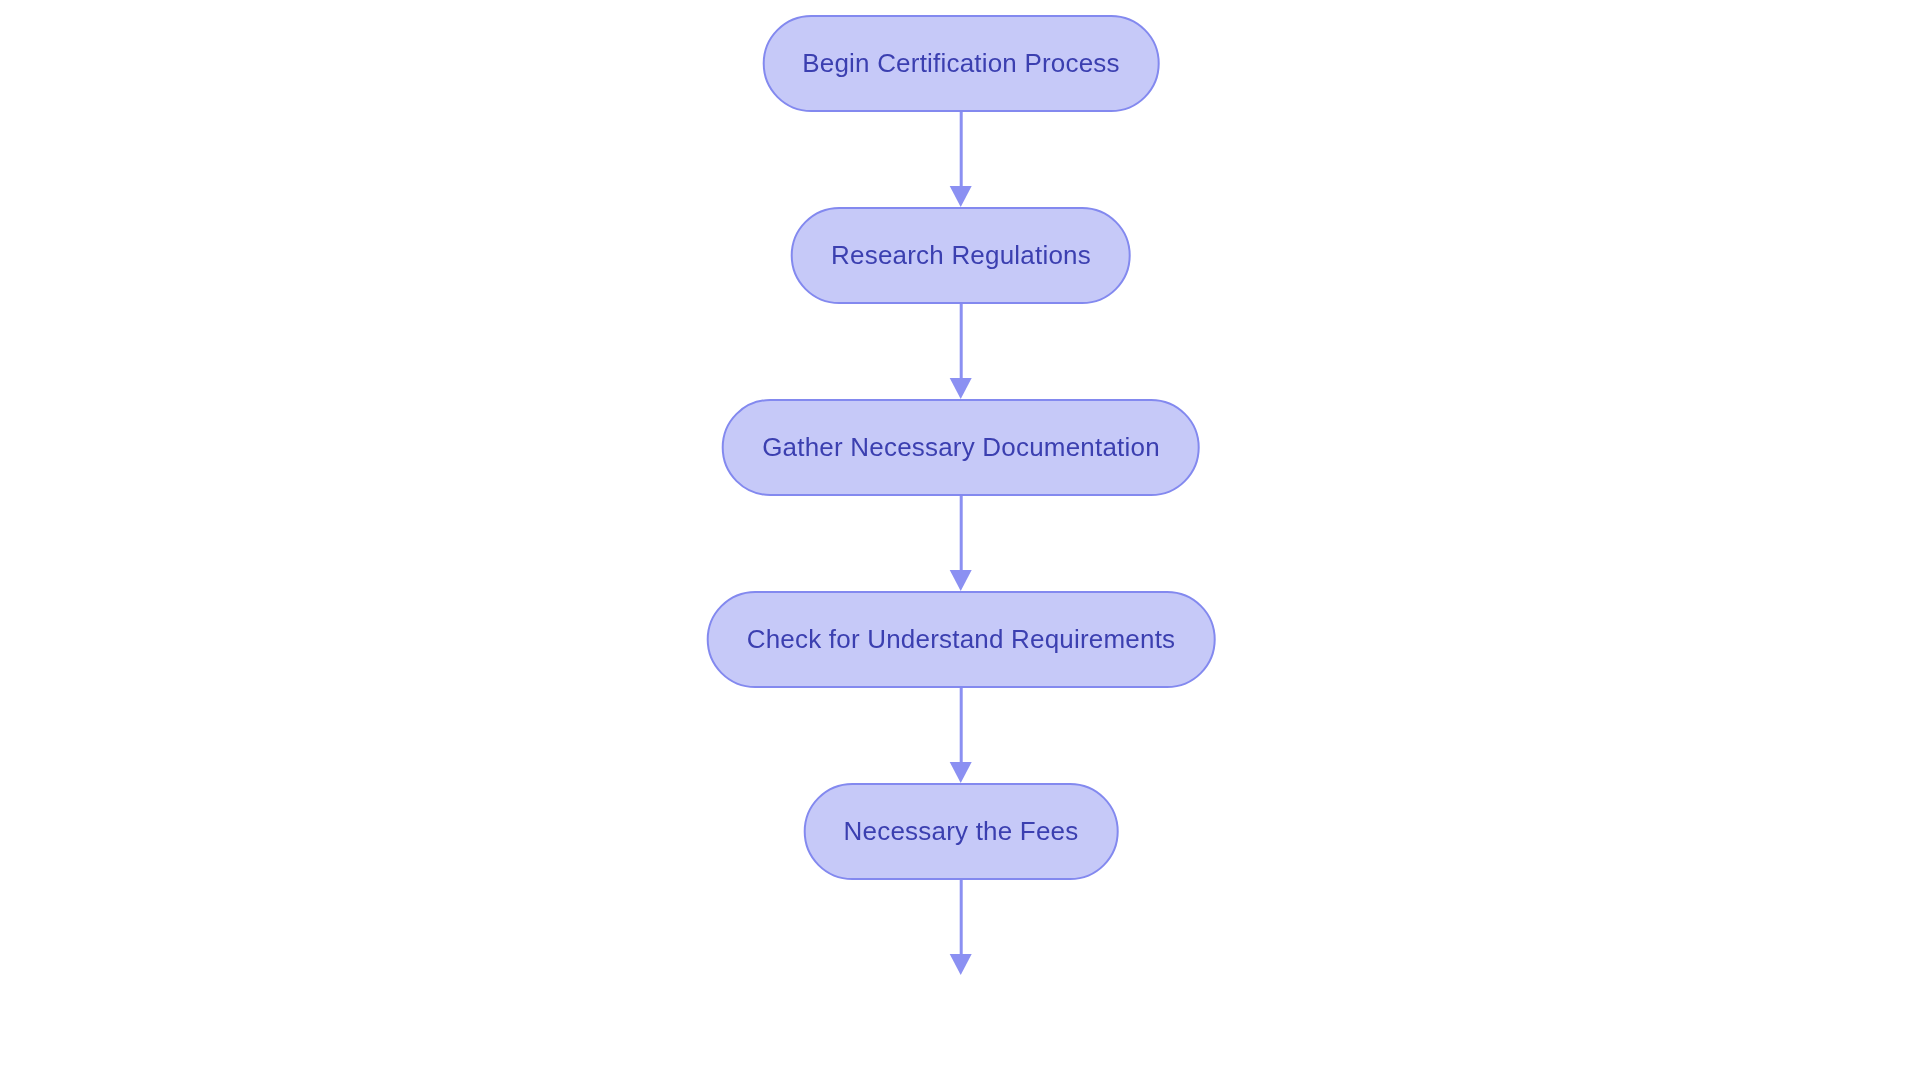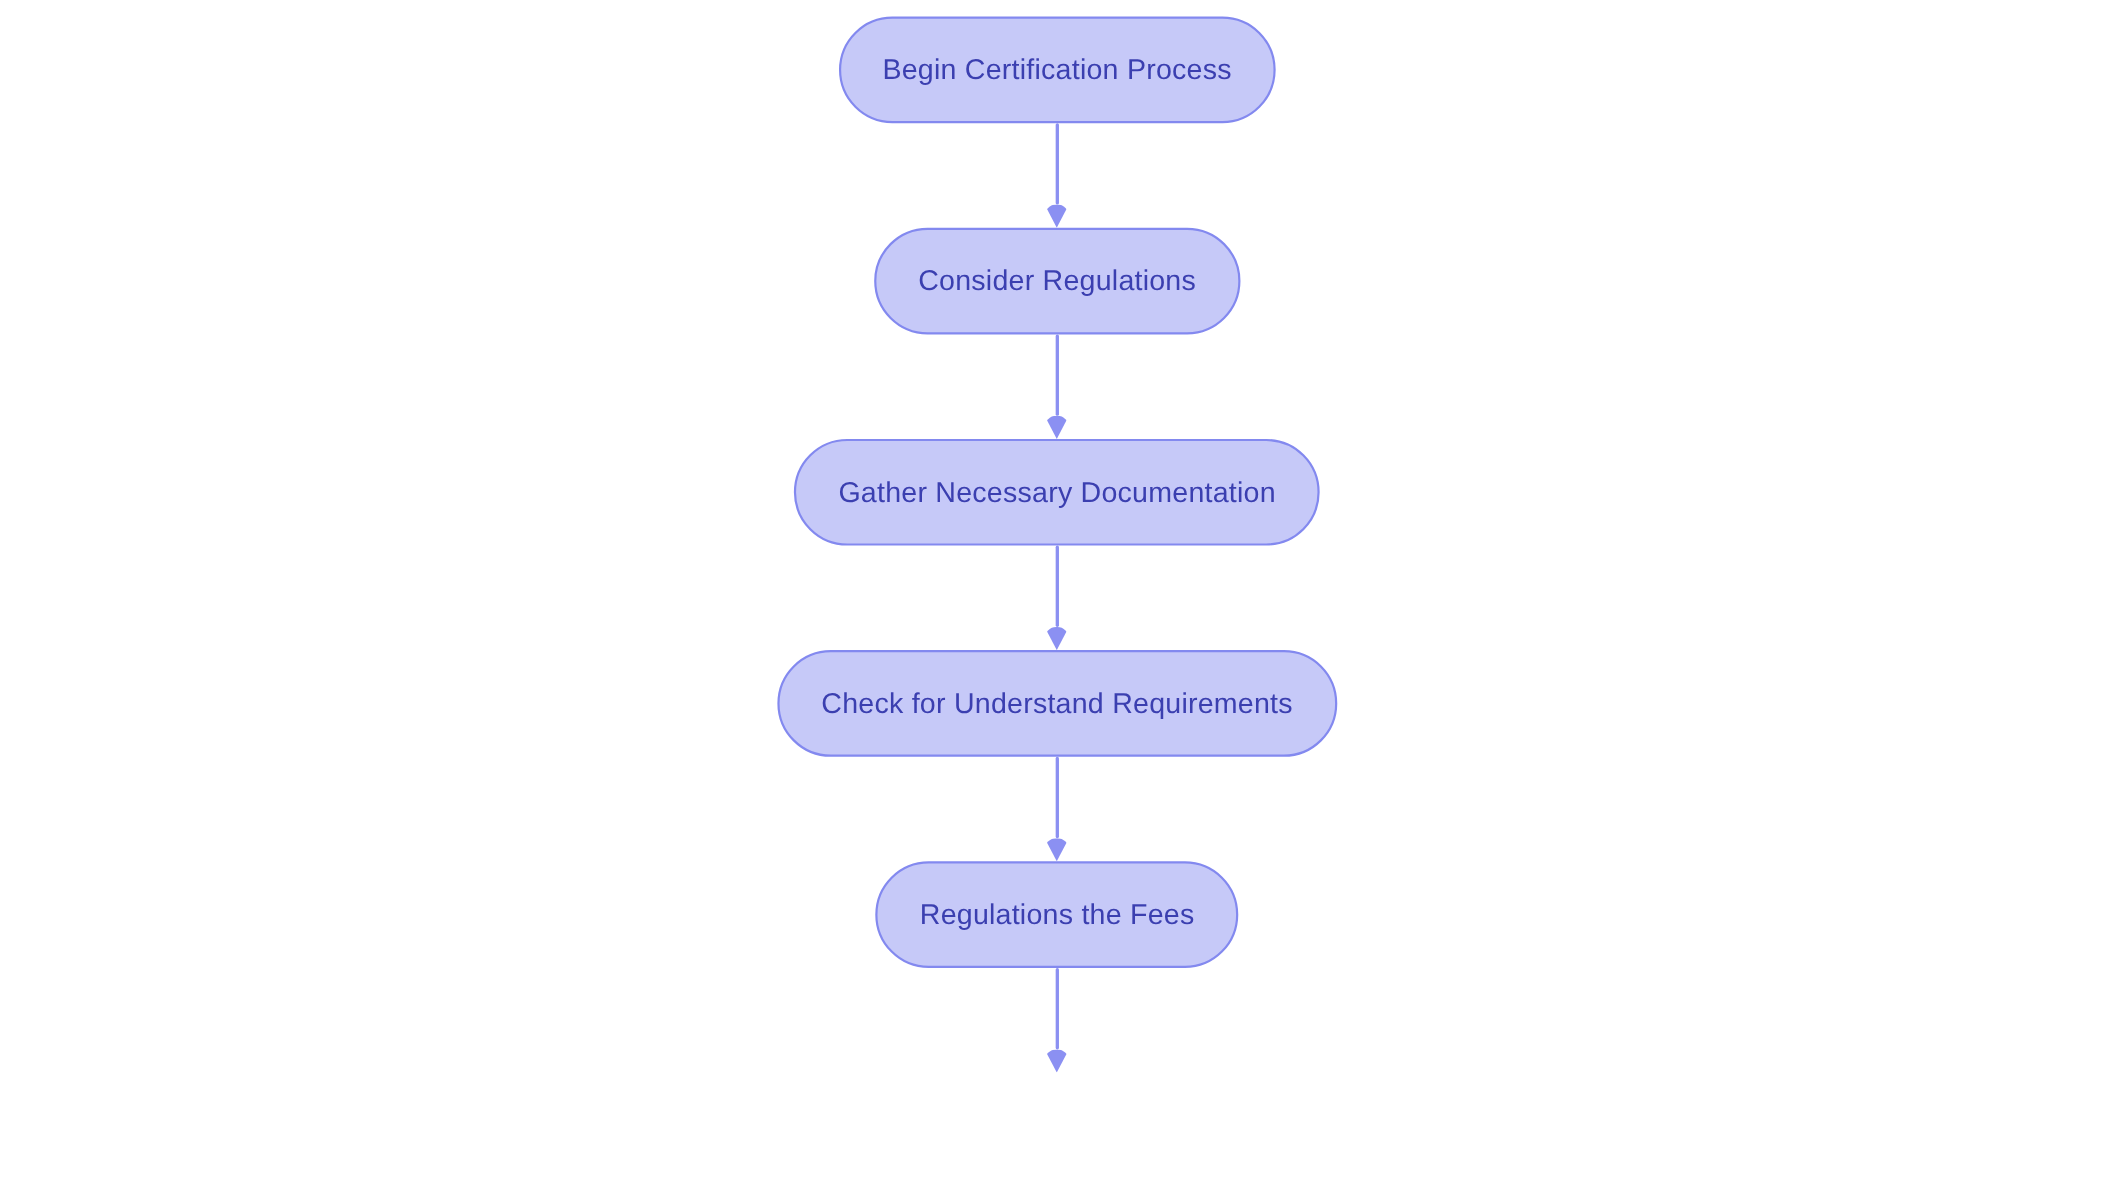--- a/index.html
+++ b/index.html
@@ -2,21 +2,21 @@
 <html style="--node-fill: #c6c9f8; --node-border: #8389ef; --node-text: #3b3fb0; --arrow: #8b90f2; --background: #ffffff;"><head>
 <meta charset="utf-8">
 <style>
   :root {
     --node-fill: #c6c9f8;
     --node-border: #8389ef;
     --node-text: #3b3fb0;
     --arrow: #8b90f2;
     --background: #ffffff;
   }
-  * { box-sizing: border-box; margin: 0; padding: 0; border-radius: 14px; }
+  * { box-sizing: border-box; margin: 0; padding: 0; }
   html, body {
     width: 1920px;
     height: 1083px;
     background: var(--background);
     overflow: hidden;
     font-family: "Liberation Sans", "DejaVu Sans", sans-serif;
   }
   .canvas {
     position: relative;
     width: 1920px;
@@ -75,21 +75,21 @@
     <div class="node">
       <span>Begin Certification Process</span>
     </div>
 
     <div class="connector">
       <div class="arrow-line"></div>
       <div class="arrow-head"></div>
     </div>
 
     <div class="node">
-      <span>Consider Regulations</span>
+      <span>Research Regulations</span>
     </div>
 
     <div class="connector">
       <div class="arrow-line"></div>
       <div class="arrow-head"></div>
     </div>
 
     <div class="node">
       <span>Gather Necessary Documentation</span>
     </div>
@@ -102,21 +102,21 @@
     <div class="node">
       <span>Check for Understand Requirements</span>
     </div>
 
     <div class="connector">
       <div class="arrow-line"></div>
       <div class="arrow-head"></div>
     </div>
 
     <div class="node">
-      <span>Regulations the Fees</span>
+      <span>Necessary the Fees</span>
     </div>
 
     <div class="connector">
       <div class="arrow-line"></div>
       <div class="arrow-head"></div>
     </div>
 
 
   </div>
 </div>

